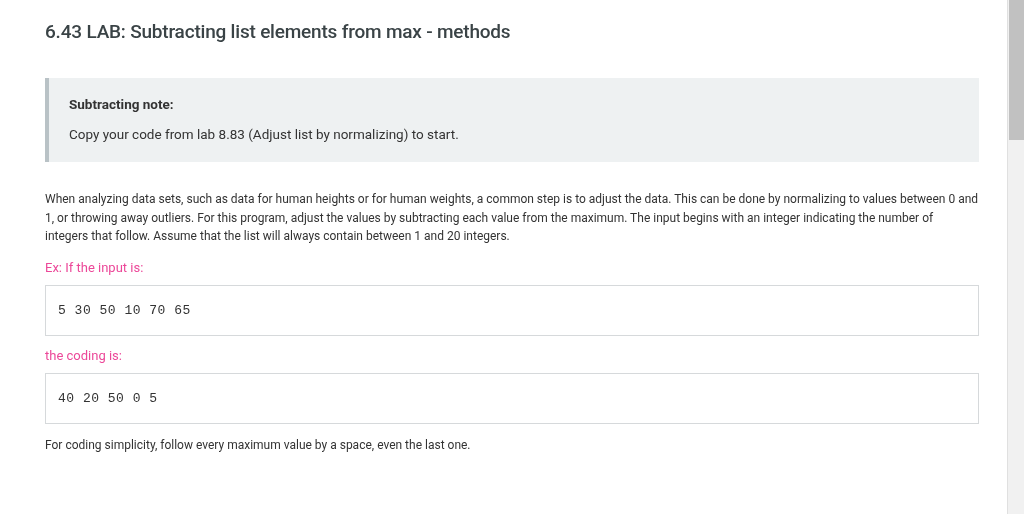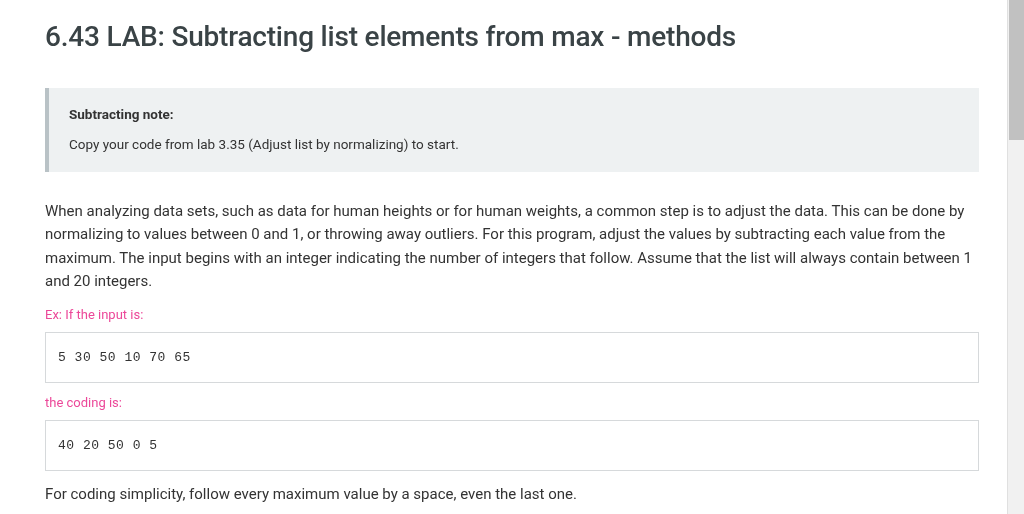--- a/index.html
+++ b/index.html
@@ -10,21 +10,21 @@
     body {
       font-family: -apple-system, BlinkMacSystemFont, "Segoe UI", Roboto, "Helvetica Neue", Arial, sans-serif;
       background: #ffffff;
       color: #333333;
       padding: 20px 45px 20px 45px;
       width: 1024px;
       height: 514px;
       position: relative;
     }
     .page-title {
-      font-size: 28px;
+      font-size: 19px;
       font-weight: 500;
       color: #3a4346;
       margin-bottom: 35px;
       letter-spacing: -0.2px;
     }
     .instructor-note-box {
       background: #eef1f2;
       border-left: 4px solid #b9c2c6;
       padding: 18px 20px 20px 20px;
       margin-bottom: 28px;
@@ -33,21 +33,21 @@
       font-weight: 700;
       font-size: 13.5px;
       color: #333333;
       margin-bottom: 14px;
     }
     .instructor-note-text {
       font-size: 13.5px;
       color: #333333;
     }
     .body-paragraph {
-      font-size: 15px;
+      font-size: 12px;
       color: #333333;
       line-height: 1.55;
       margin-bottom: 14px;
     }
     .example-label {
       font-size: 13px;
       color: #ec4899;
       margin-bottom: 10px;
     }
     .code-block {
@@ -79,21 +79,21 @@
       background: #c1c1c1;
     }
   </style>
 </head>
 <body>
 
 <h1 class="page-title">6.43 LAB: Subtracting list elements from max - methods</h1>
 
 <div class="instructor-note-box">
   <div class="instructor-note-label">Subtracting note:</div>
-  <div class="instructor-note-text">Copy your code from lab 3.35 (Adjust list by normalizing) to start.</div>
+  <div class="instructor-note-text">Copy your code from lab 8.83 (Adjust list by normalizing) to start.</div>
 </div>
 
 <p class="body-paragraph">When analyzing data sets, such as data for human heights or for human weights, a common step is to adjust the data. This can be done by normalizing to values between 0 and 1, or throwing away outliers. For this program, adjust the values by subtracting each value from the maximum. The input begins with an integer indicating the number of integers that follow. Assume that the list will always contain between 1 and 20 integers.</p>
 
 <p class="example-label">Ex: If the input is:</p>
 
 <div class="code-block">5 30 50 10 70 65</div>
 
 <p class="example-label">the coding is:</p>
 

